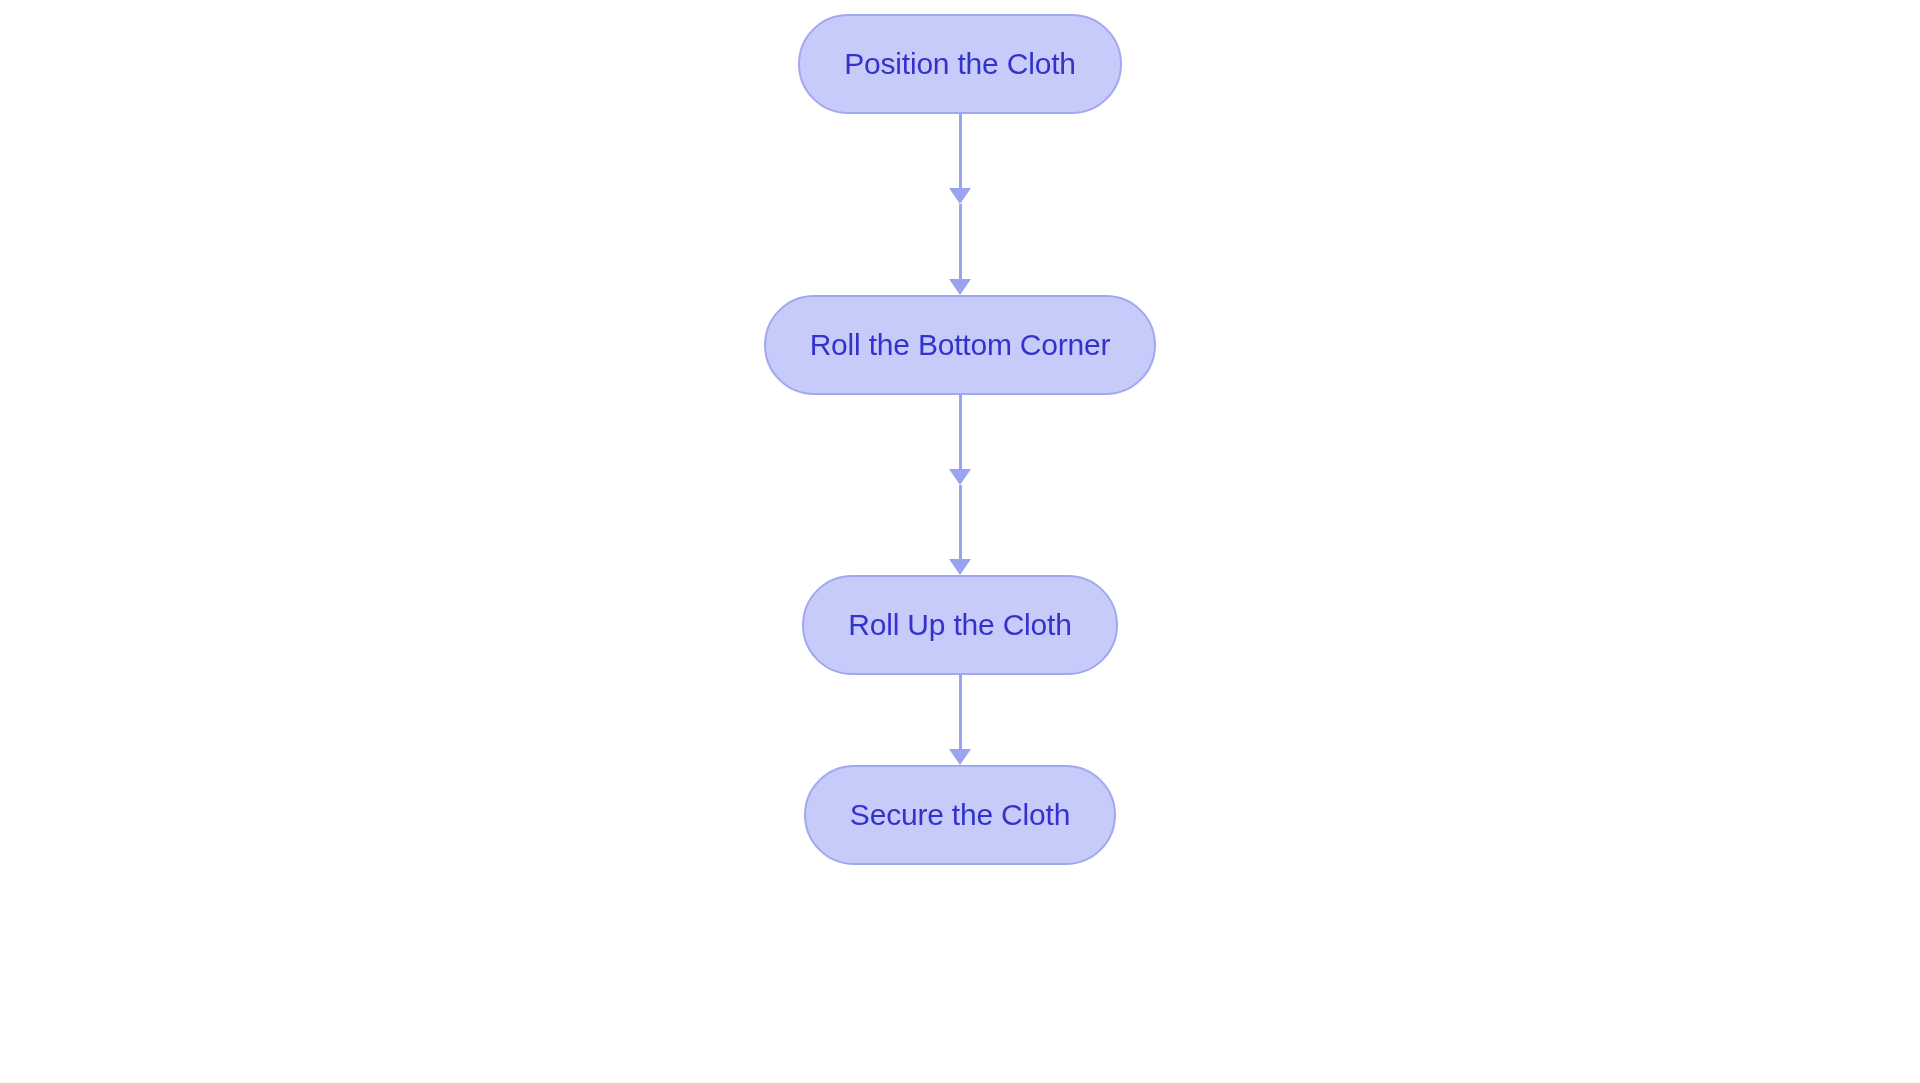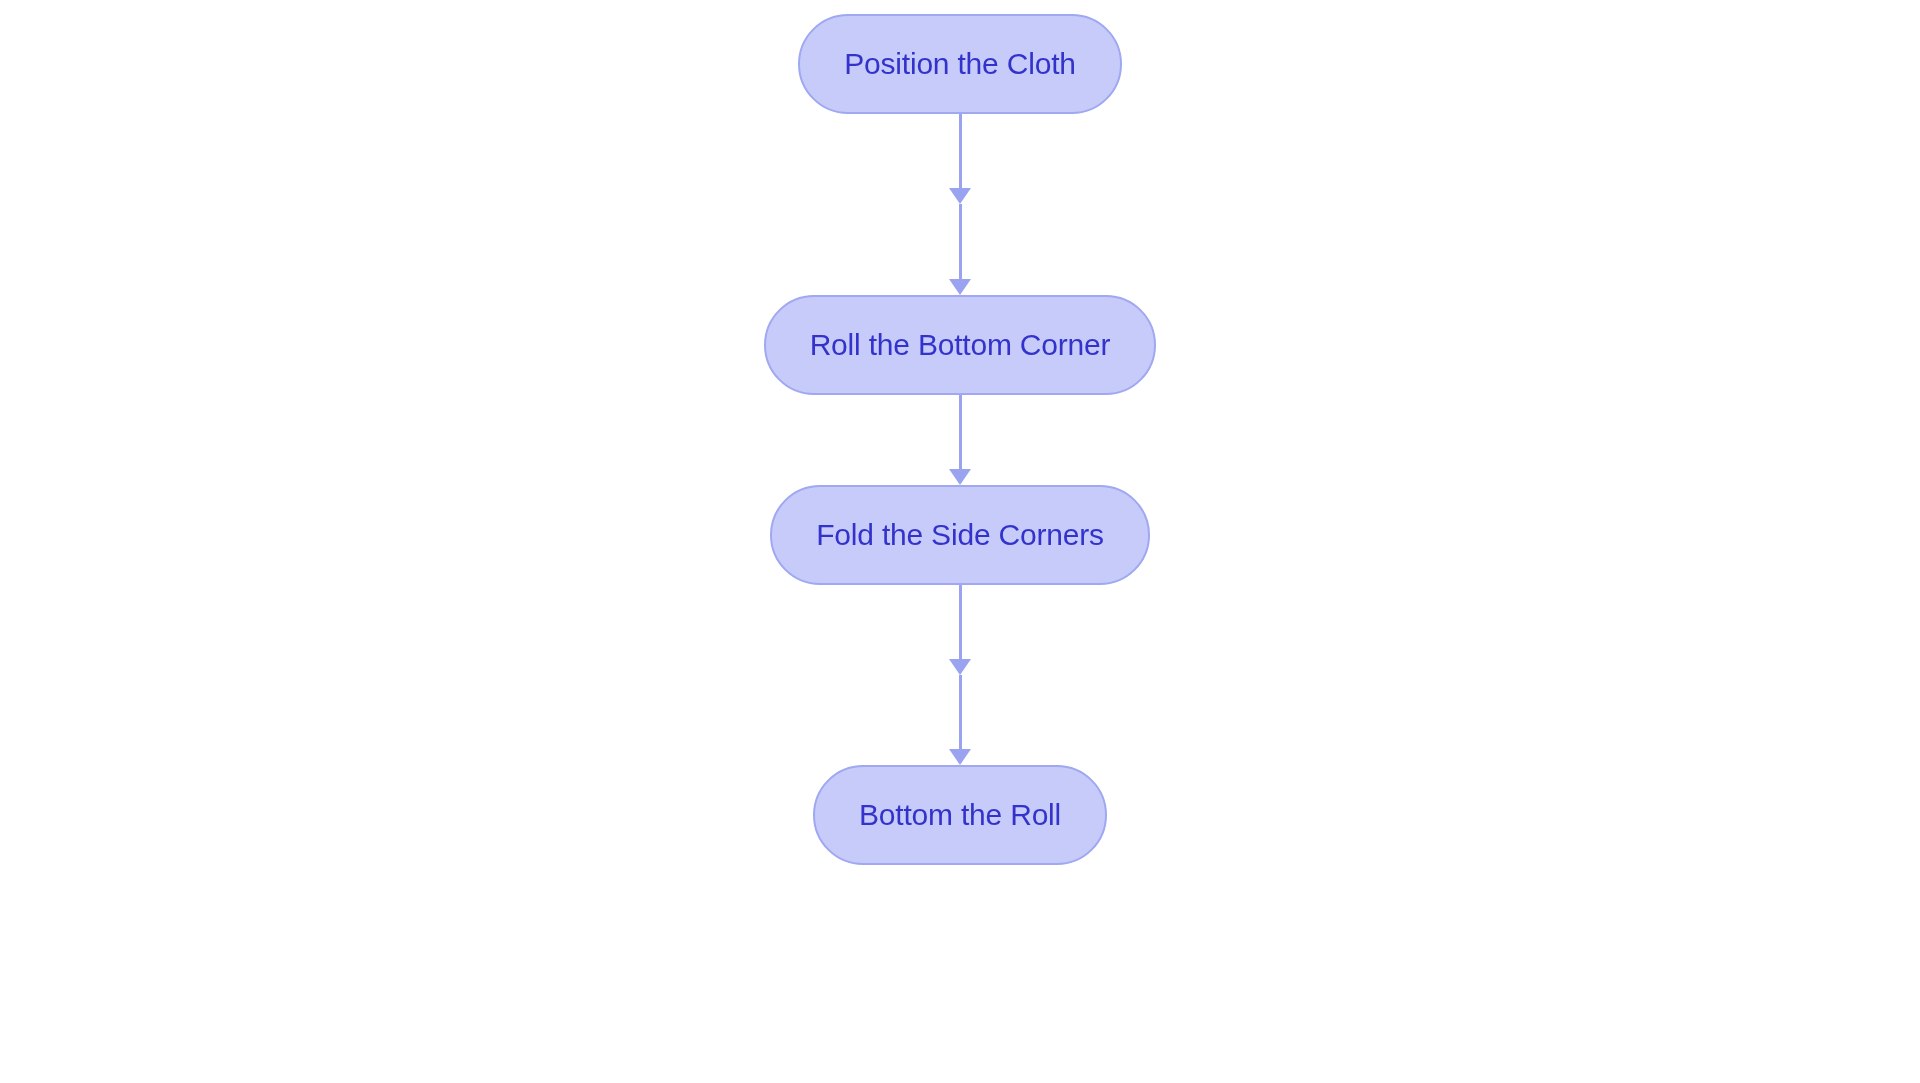--- a/index.html
+++ b/index.html
@@ -115,33 +115,33 @@
 
     <div class="node">
       <span class="node-label">Roll the Bottom Corner</span>
     </div>
 
     <div class="connector gap-3">
       <div class="connector-line"></div>
       <div class="connector-arrow"></div>
     </div>
 
-    <div class="node">
-      <span class="node-label">Fold the Side Corners</span>
-    </div>
 
     <div class="connector gap-4">
       <div class="connector-line"></div>
       <div class="connector-arrow"></div>
     </div>
 
+    <div class="node">
+      <span class="node-label">Roll Up the Cloth</span>
+    </div>
 
     <div class="connector gap-5">
       <div class="connector-line"></div>
       <div class="connector-arrow"></div>
     </div>
 
     <div class="node">
-      <span class="node-label">Bottom the Roll</span>
+      <span class="node-label">Secure the Cloth</span>
     </div>
 
   </div>
 </div>
 
 </body></html>

